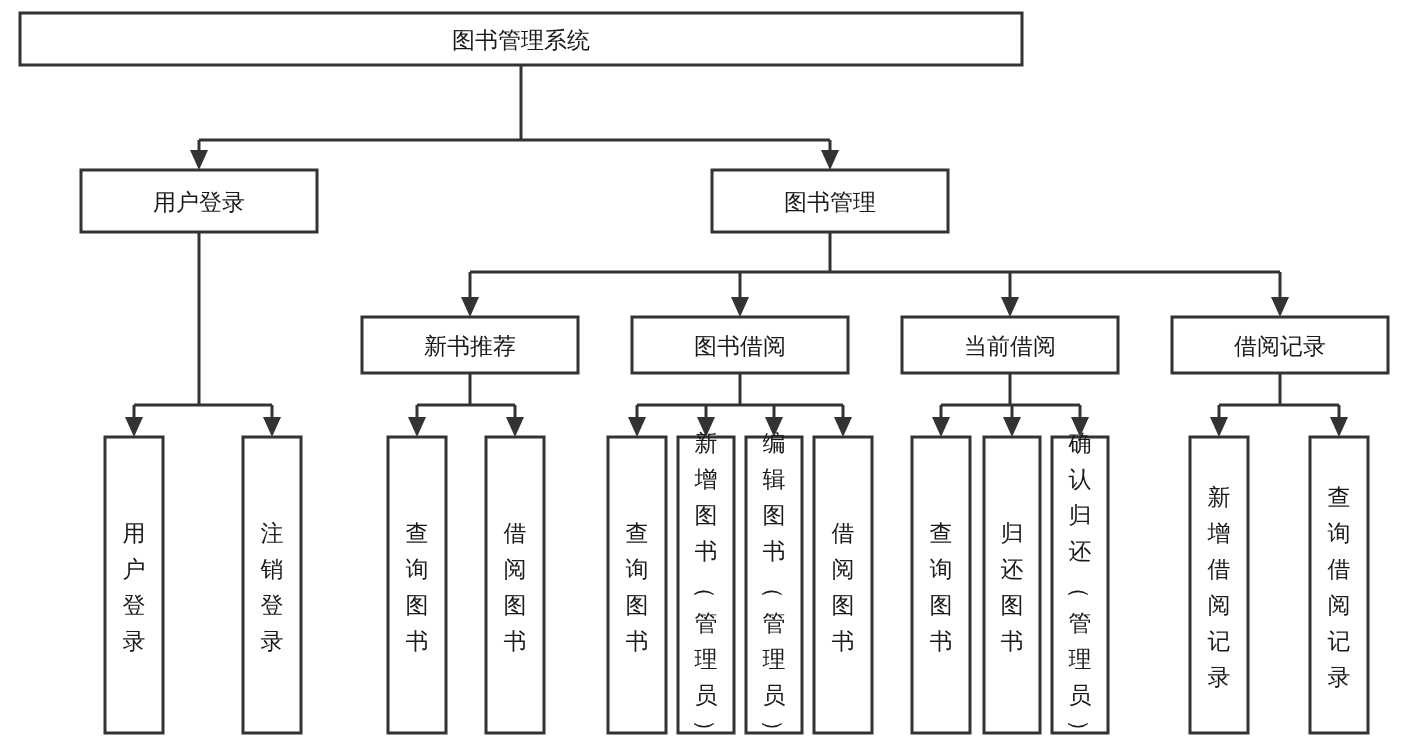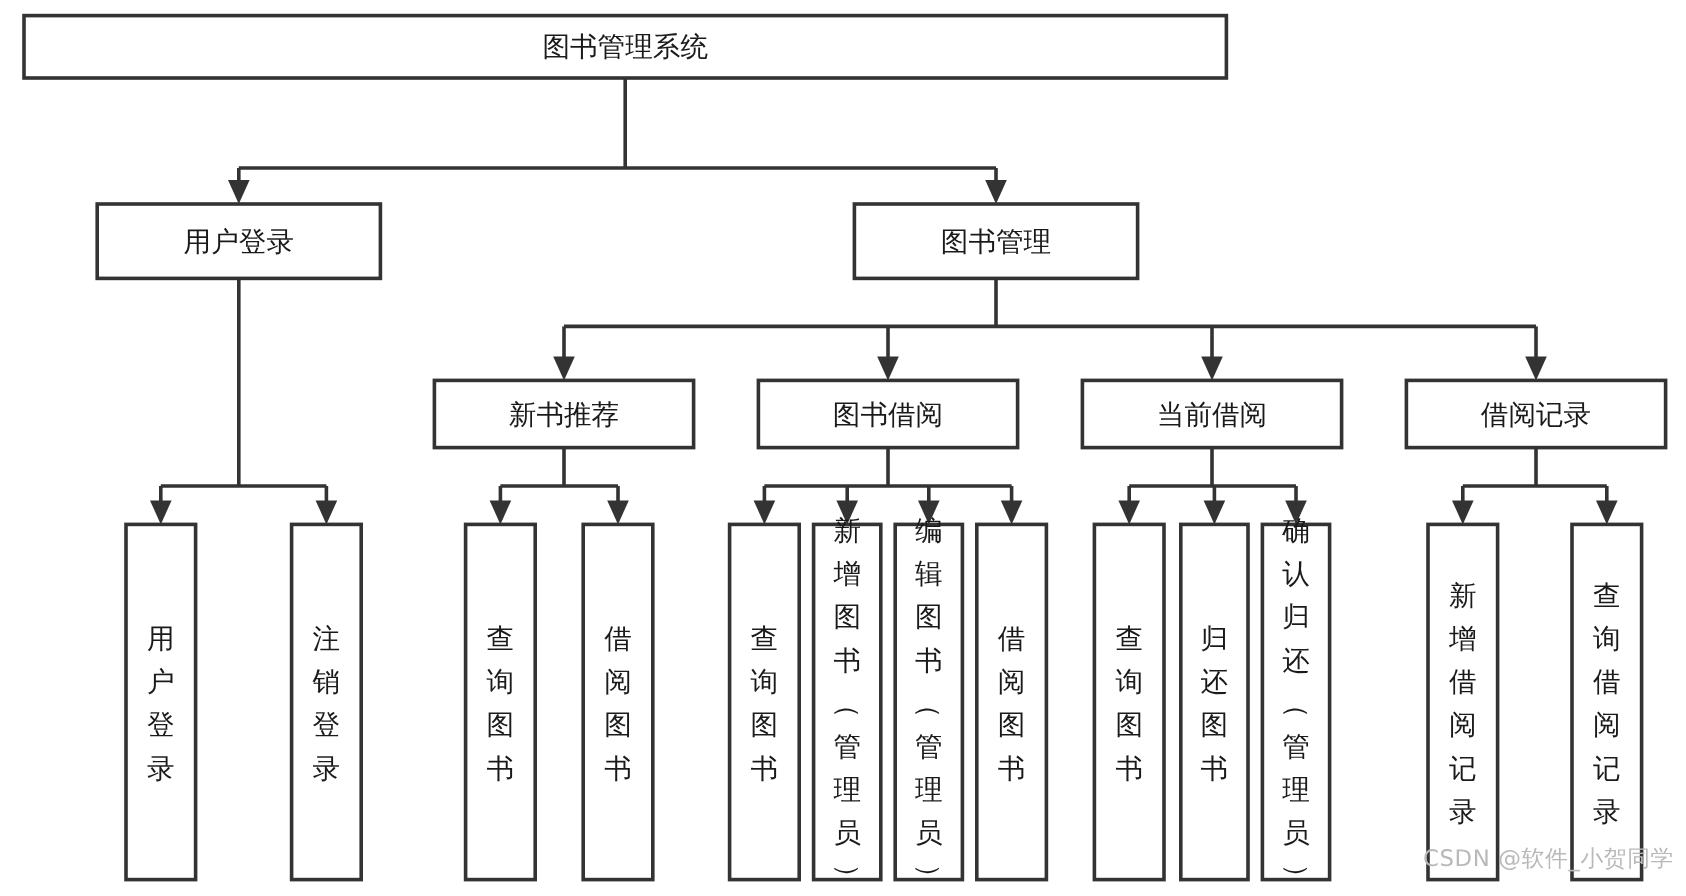--- a/index.html
+++ b/index.html
@@ -299,15 +299,14 @@
             <text x="1339" y="533" class="node-label-vert" dominant-baseline="central">询</text>
             <text x="1339" y="569" class="node-label-vert" dominant-baseline="central">借</text>
             <text x="1339" y="605" class="node-label-vert" dominant-baseline="central">阅</text>
             <text x="1339" y="641" class="node-label-vert" dominant-baseline="central">记</text>
             <text x="1339" y="677" class="node-label-vert" dominant-baseline="central">录</text>
           </g>
         </g>
       </g>
   </svg>
 
-  <div class="watermark">CSDN @软件_小贺同学</div>
 
 </div>
 
 </body></html>

